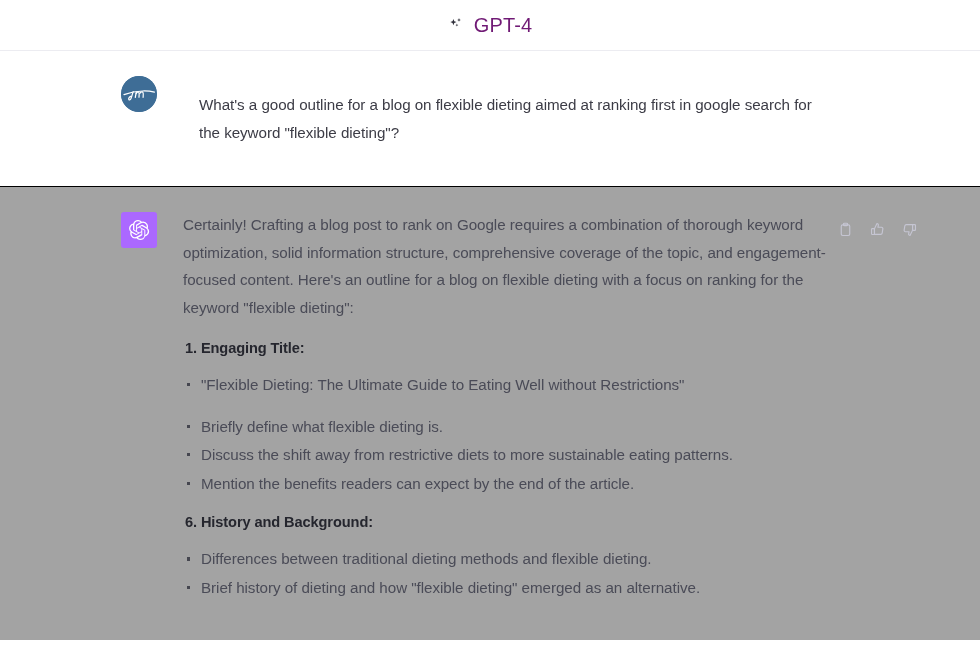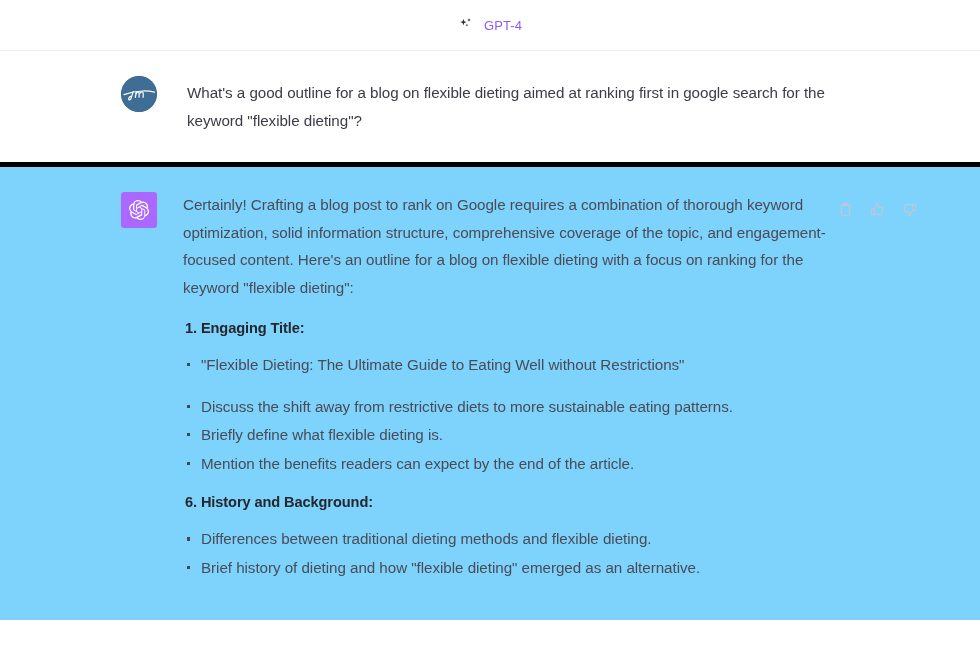--- a/index.html
+++ b/index.html
@@ -31,42 +31,42 @@
     gap: 9px;
     padding: 2px 6px;
   }
   .sparkle-icon {
     width: 17px;
     height: 17px;
     display: block;
     flex: none;
   }
   .model-label {
-    font-size: 13px;
-    color: #8b5cf6;
+    font-size: 20px;
+    color: #701a75;
     letter-spacing: .1px;
     line-height: 1;
   }
 
   
   .conversation {
     height: 612px;
     overflow: hidden;
   }
   .turn {
     display: flex;
     padding: 24px 0 24px 0;
     box-sizing: border-box;
   }
   .turn-user {
     background: #ffffff;
   }
   .turn-assistant {
-    background: #7dd3fc;
-    border-top: 5px solid #000000;
+    background: #a3a3a3;
+    border-top: 1px solid #000000;
     position: relative;
   }
   .turn-inner {
     display: flex;
     width: 100%;
     padding-left: 121px;
     padding-right: 60px;
     box-sizing: border-box;
     position: relative;
   }
@@ -98,21 +98,21 @@
     flex: 1 1 auto;
     min-width: 0;
     max-width: 648px;
   }
 
   
   .msg-text {
     font-size: 15.2px;
     line-height: 27.5px;
     color: #40414f;
-    margin: 4px;
+    margin: 16px;
     letter-spacing: -.05px;
   }
   .user-text {
     color: #3c3c46;
   }
   .assistant-para {
     font-size: 15.2px;
     line-height: 27.5px;
     color: #4a4b57;
     margin: 0 0 16px 0;
@@ -222,22 +222,22 @@
 
         <div>
           <p class="section-heading">1. Engaging Title:</p>
           <ul class="bullet-list">
             <li class="bullet-item">"Flexible Dieting: The Ultimate Guide to Eating Well without Restrictions"</li>
           </ul>
         </div>
 
         <div>
           <ul class="bullet-list">
+            <li class="bullet-item">Briefly define what flexible dieting is.</li>
             <li class="bullet-item">Discuss the shift away from restrictive diets to more sustainable eating patterns.</li>
-            <li class="bullet-item">Briefly define what flexible dieting is.</li>
             <li class="bullet-item">Mention the benefits readers can expect by the end of the article.</li>
           </ul>
         </div>
 
         <div>
           <p class="section-heading">6. History and Background:</p>
           <ul class="bullet-list">
             <li class="bullet-item">Differences between traditional dieting methods and flexible dieting.</li>
             <li class="bullet-item">Brief history of dieting and how "flexible dieting" emerged as an alternative.</li>
           </ul>

